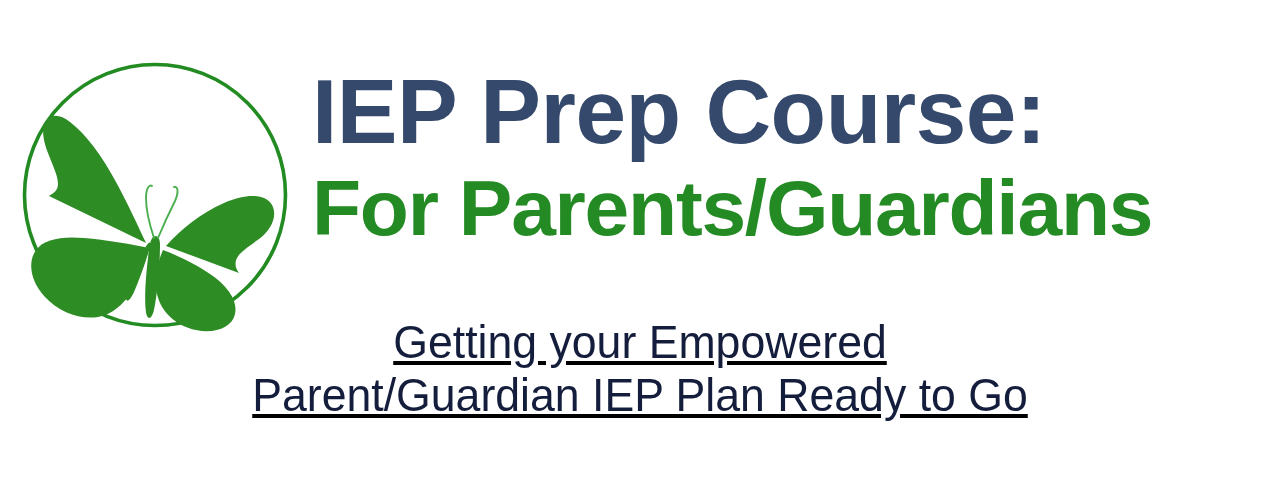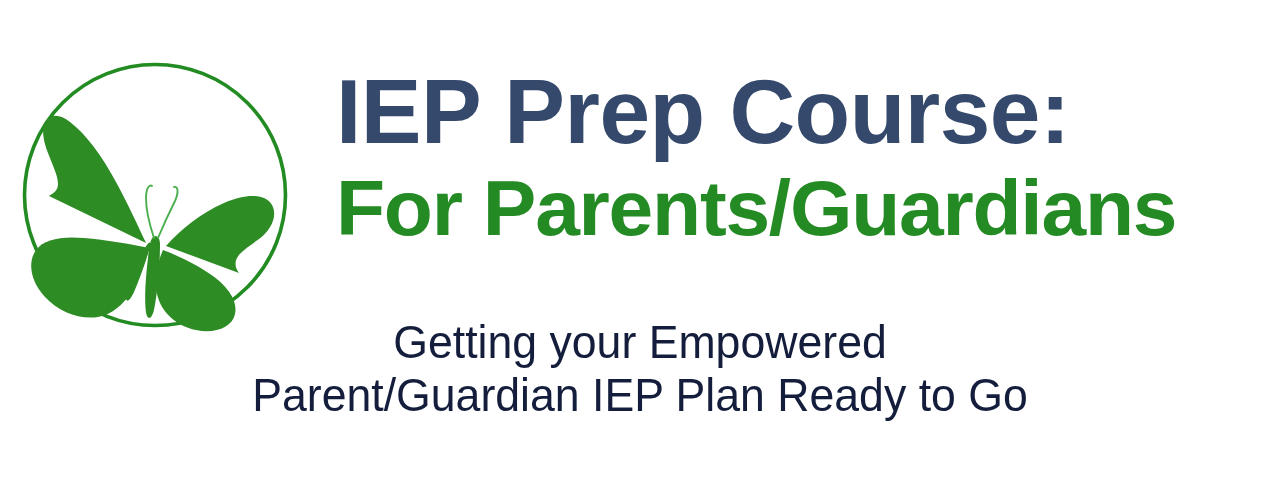--- a/index.html
+++ b/index.html
@@ -32,21 +32,20 @@
     width: 274px;
     height: 274px;
   }
 
   
   .headline {
     position: absolute;
     left: 312px;
     top: 62px;
     width: 900px;
-    margin-left: 24px;
   }
   .headline-line1 {
     font-family: "Liberation Sans", sans-serif;
     font-weight: bold;
     font-size: 91px;
     line-height: 100px;
     letter-spacing: -0.5px;
     color: #34496b;
     white-space: nowrap;
     margin: 0;
@@ -66,20 +65,21 @@
     transform-origin: left center;
   }
 
   
   .subtitle {
     position: absolute;
     left: 0;
     right: 0;
     top: 316px;
     text-align: center;
+    text-decoration: underline;
   }
   .subtitle-line {
     font-family: "Liberation Sans", sans-serif;
     font-weight: normal;
     font-size: 46px;
     line-height: 53px;
     letter-spacing: 0px;
     color: #141e3c;
     white-space: nowrap;
     margin: 0;

